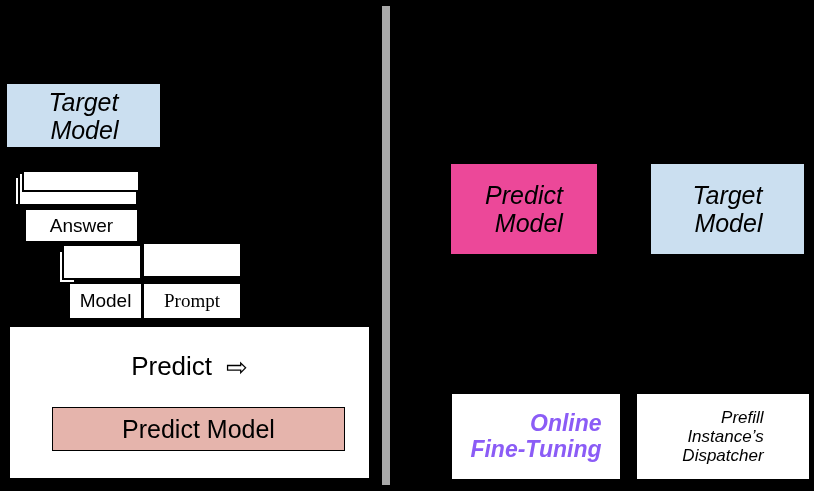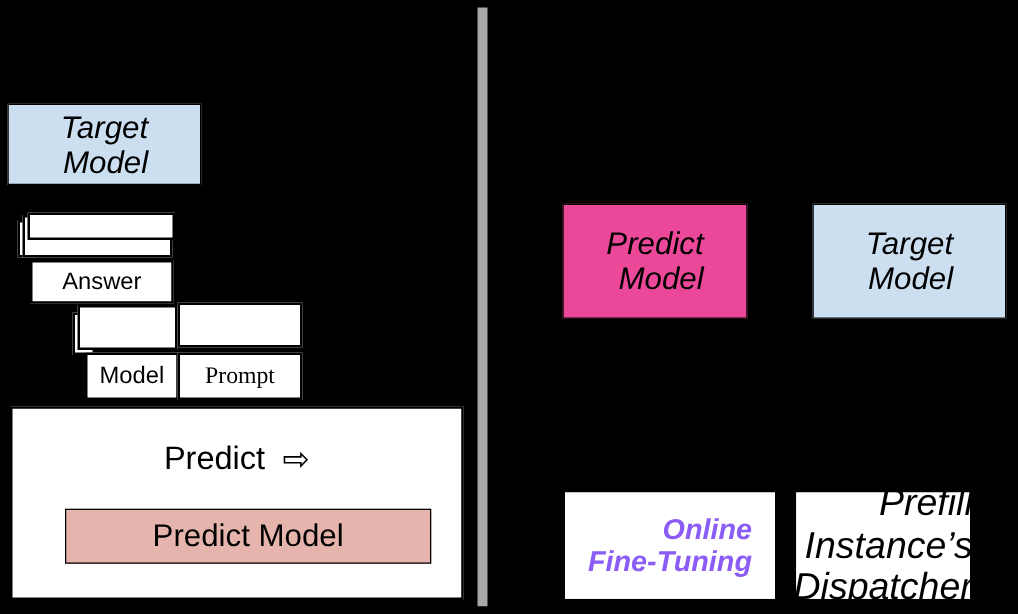--- a/index.html
+++ b/index.html
@@ -140,22 +140,22 @@
   #online-finetuning {
     left: 452px; top: 394px;
     width: 168px; height: 85px;
     font-size: 23px;
     font-weight: bold;
     color: #8b5cf6;
     border: 1px solid #ffffff;
   }
   #prefill-dispatcher {
     left: 637px; top: 394px;
-    width: 139px; height: 85px;
-    font-size: 30px;
+    width: 172px; height: 85px;
+    font-size: 17px;
     border: 1px solid #ffffff;
   }
 </style>
 </head>
 <body>
 
 <div id="canvas">
 
   <div class="box fill-blue" id="target-model-left">Target
 Model</div>

